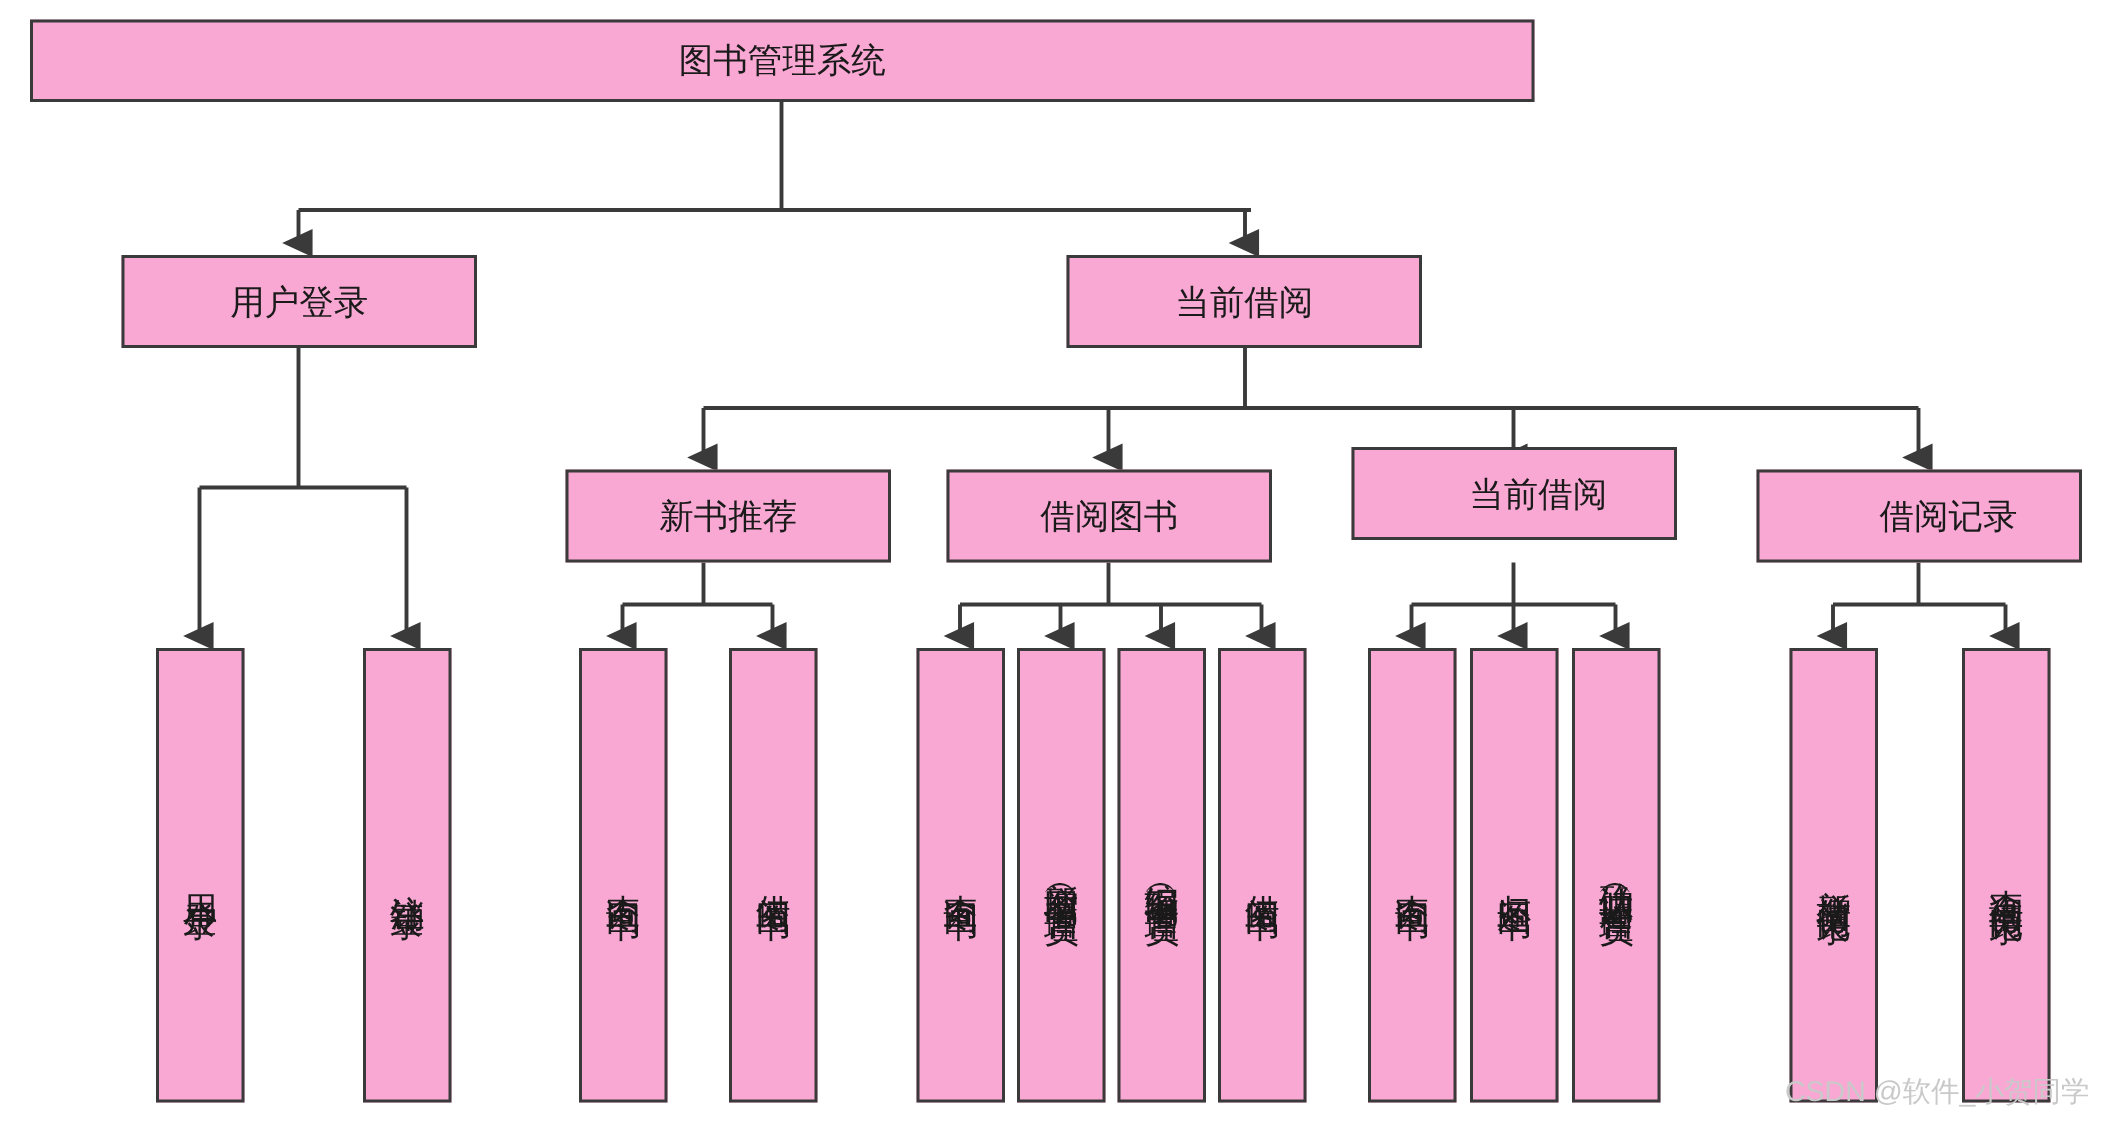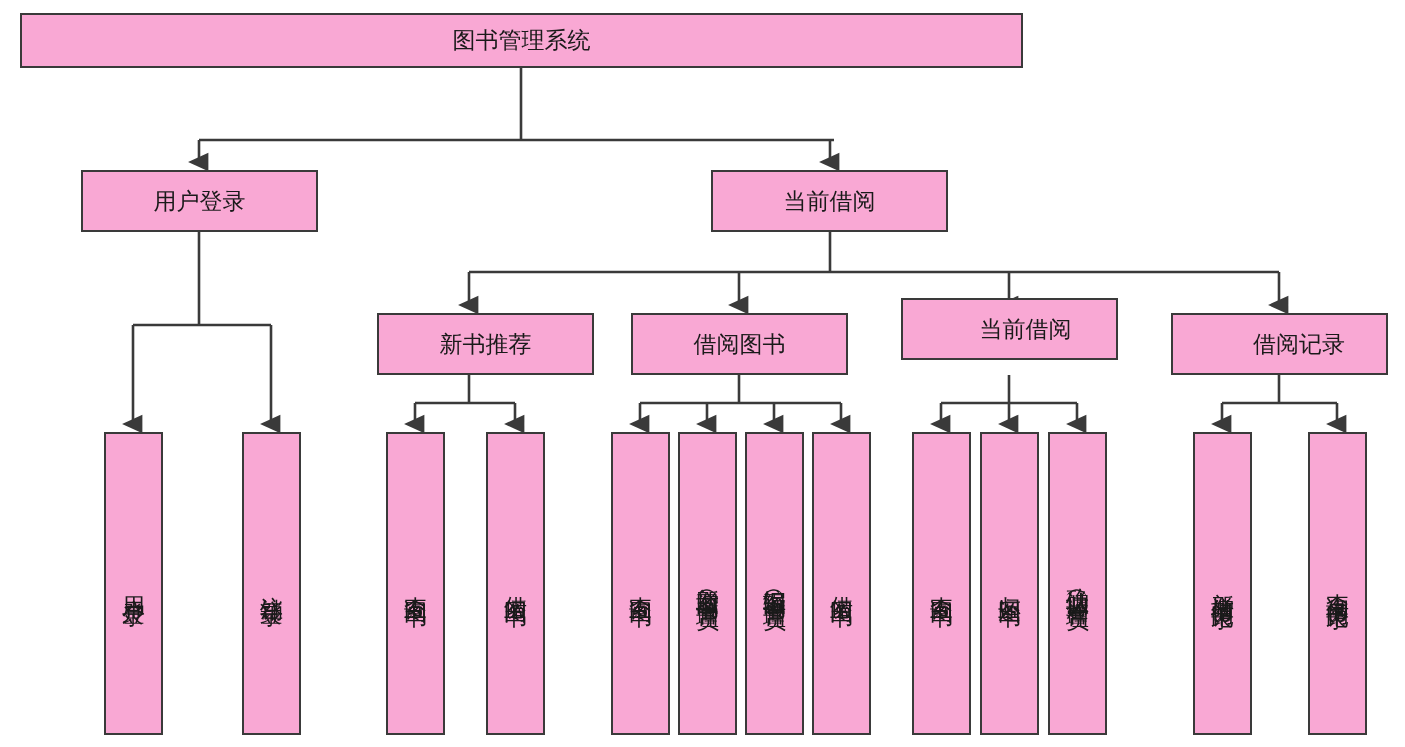--- a/index.html
+++ b/index.html
@@ -187,14 +187,15 @@
     <span class="node-label">确认归还（管理员）</span>
   </div>
 
   <div class="node-box leaf" style="left:1193px; top:432px; width:59px; height:303px;">
     <span class="node-label">新增借阅记录</span>
   </div>
   <div class="node-box leaf" style="left:1308px; top:432px; width:59px; height:303px;">
     <span class="node-label">查询借阅记录</span>
   </div>
 
+  <div class="watermark" style="left:1190px; top:715px;">CSDN @软件_小贺同学</div>
 
 </div>
 
 </body></html>

